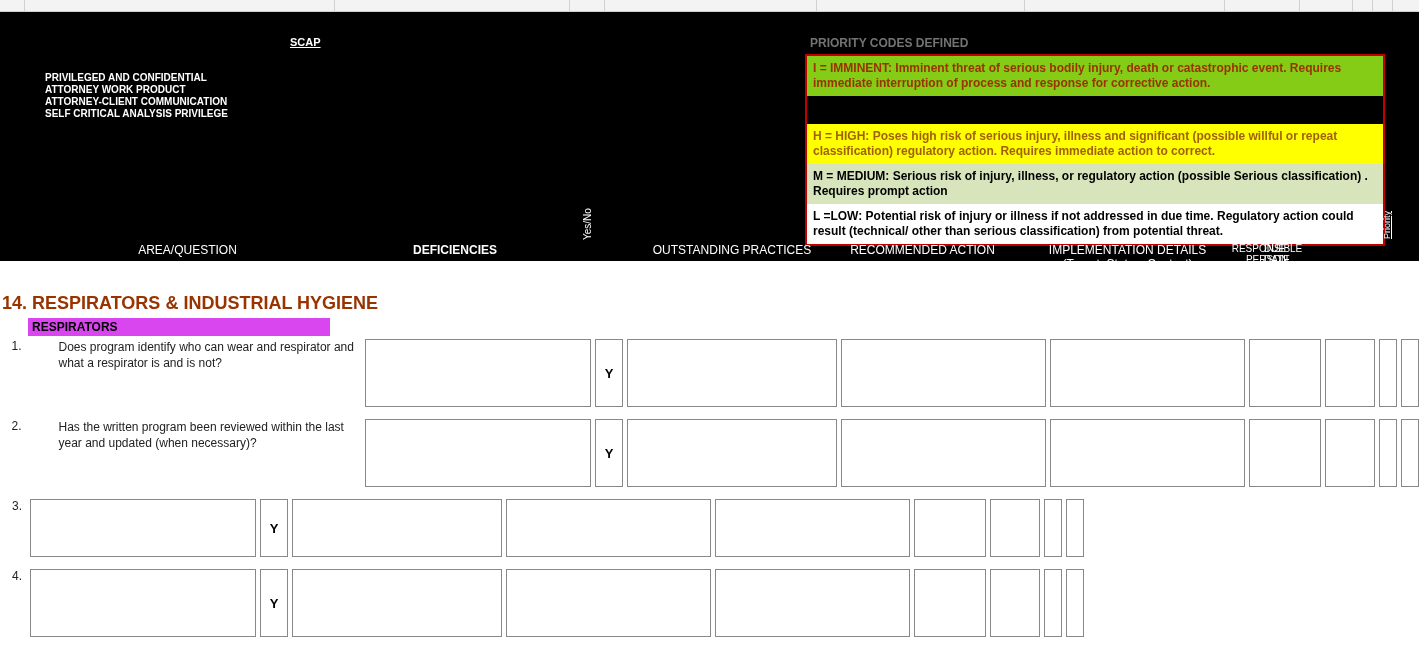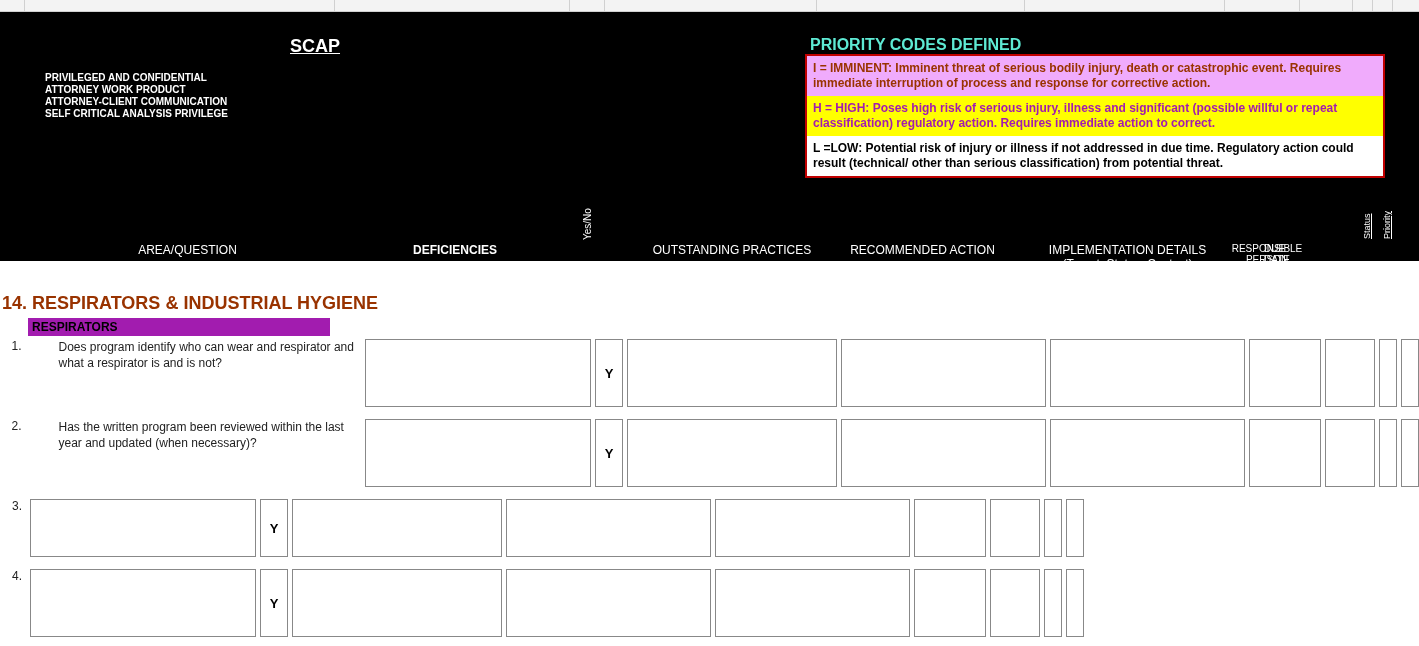--- a/index.html
+++ b/index.html
@@ -23,55 +23,55 @@
     color: #fff;
     position: relative;
     height: 249px;
   }
   .scap-title {
     position: absolute;
     left: 290px;
     top: 24px;
     color: #fff;
     font-weight: bold;
-    font-size: 18px;
+    font-size: 11px;
     text-decoration: underline;
   }
   .priv-block {
     position: absolute;
     left: 45px;
     top: 60px;
     color: #fff;
     font-size: 10px;
     font-weight: bold;
     line-height: 1.2;
   }
   .priority-title {
     position: absolute;
     left: 810px;
     top: 24px;
     font-weight: bold;
-    font-size: 16px;
-    color: #5eead4;
+    font-size: 12px;
+    color: #737373;
   }
   .priority-box {
     position: absolute;
     left: 805px;
     top: 42px;
     width: 580px;
     border: 2px solid #c00000;
     font-size: 12px;
   }
   .priority-row {
     padding: 5px 6px;
     font-weight: bold;
     line-height: 1.25;
   }
-  .p-red { background: #f0abfc; color: #993300; }
-  .p-yellow { background: #ffff00; color: #a21caf; }
+  .p-red { background: #84cc16; color: #993300; }
+  .p-yellow { background: #ffff00; color: #a16207; margin-top: 28px; }
   .p-green { background: #d8e4bc; color: #000; }
   .p-white { background: #fff; color: #000; }
   .col-headers {
     position: absolute;
     bottom: 18px;
     left: 0;
     width: 100%;
     color: #fff;
     font-size: 12px;
     text-decoration: underline;
@@ -113,21 +113,21 @@
   
   .section-title {
     margin: 32px 0 4px 2px;
     font-size: 18px;
     font-weight: bold;
     color: #993300;
   }
   .subhead {
     margin-left: 28px;
     width: 302px;
-    background: #a21caf;
+    background: #d946ef;
     font-weight: bold;
     font-size: 12px;
     padding: 2px 4px;
   }
   .qrow {
     display: flex;
     align-items: flex-start;
     margin: 3px 0 12px 0;
   }
   .qnum {
@@ -187,20 +187,21 @@
   <div class="priv-block">
     <div>PRIVILEGED AND CONFIDENTIAL</div>
     <div>ATTORNEY WORK PRODUCT</div>
     <div>ATTORNEY-CLIENT COMMUNICATION</div>
     <div>SELF CRITICAL ANALYSIS PRIVILEGE</div>
   </div>
   <div class="priority-title">PRIORITY CODES DEFINED</div>
   <div class="priority-box">
     <div class="priority-row p-red">I = IMMINENT: Imminent threat of serious bodily injury, death or catastrophic event.  Requires immediate interruption of process and response for corrective action.</div>
     <div class="priority-row p-yellow">H = HIGH: Poses high risk of serious injury,  illness and significant (possible willful or repeat classification) regulatory action.   Requires immediate action to correct.</div>
+    <div class="priority-row p-green">M = MEDIUM: Serious risk of injury, illness, or regulatory action (possible Serious classification) .  Requires prompt action</div>
     <div class="priority-row p-white">L =LOW: Potential risk of injury or illness if not addressed in due time.  Regulatory action could result (technical/ other than serious classification) from potential threat.</div>
   </div>
   <div class="col-headers">
     <div class="ch-area">AREA/QUESTION</div>
     <div class="ch-def">DEFICIENCIES</div>
     <div class="ch-yesno">Yes/No</div>
     <div class="ch-out">OUTSTANDING PRACTICES</div>
     <div class="ch-rec">RECOMMENDED ACTION</div>
     <div class="ch-impl">IMPLEMENTATION DETAILS (Target, Status, Contact)</div>
     <div class="ch-resp">RESPONSIBLE PERSON</div>

